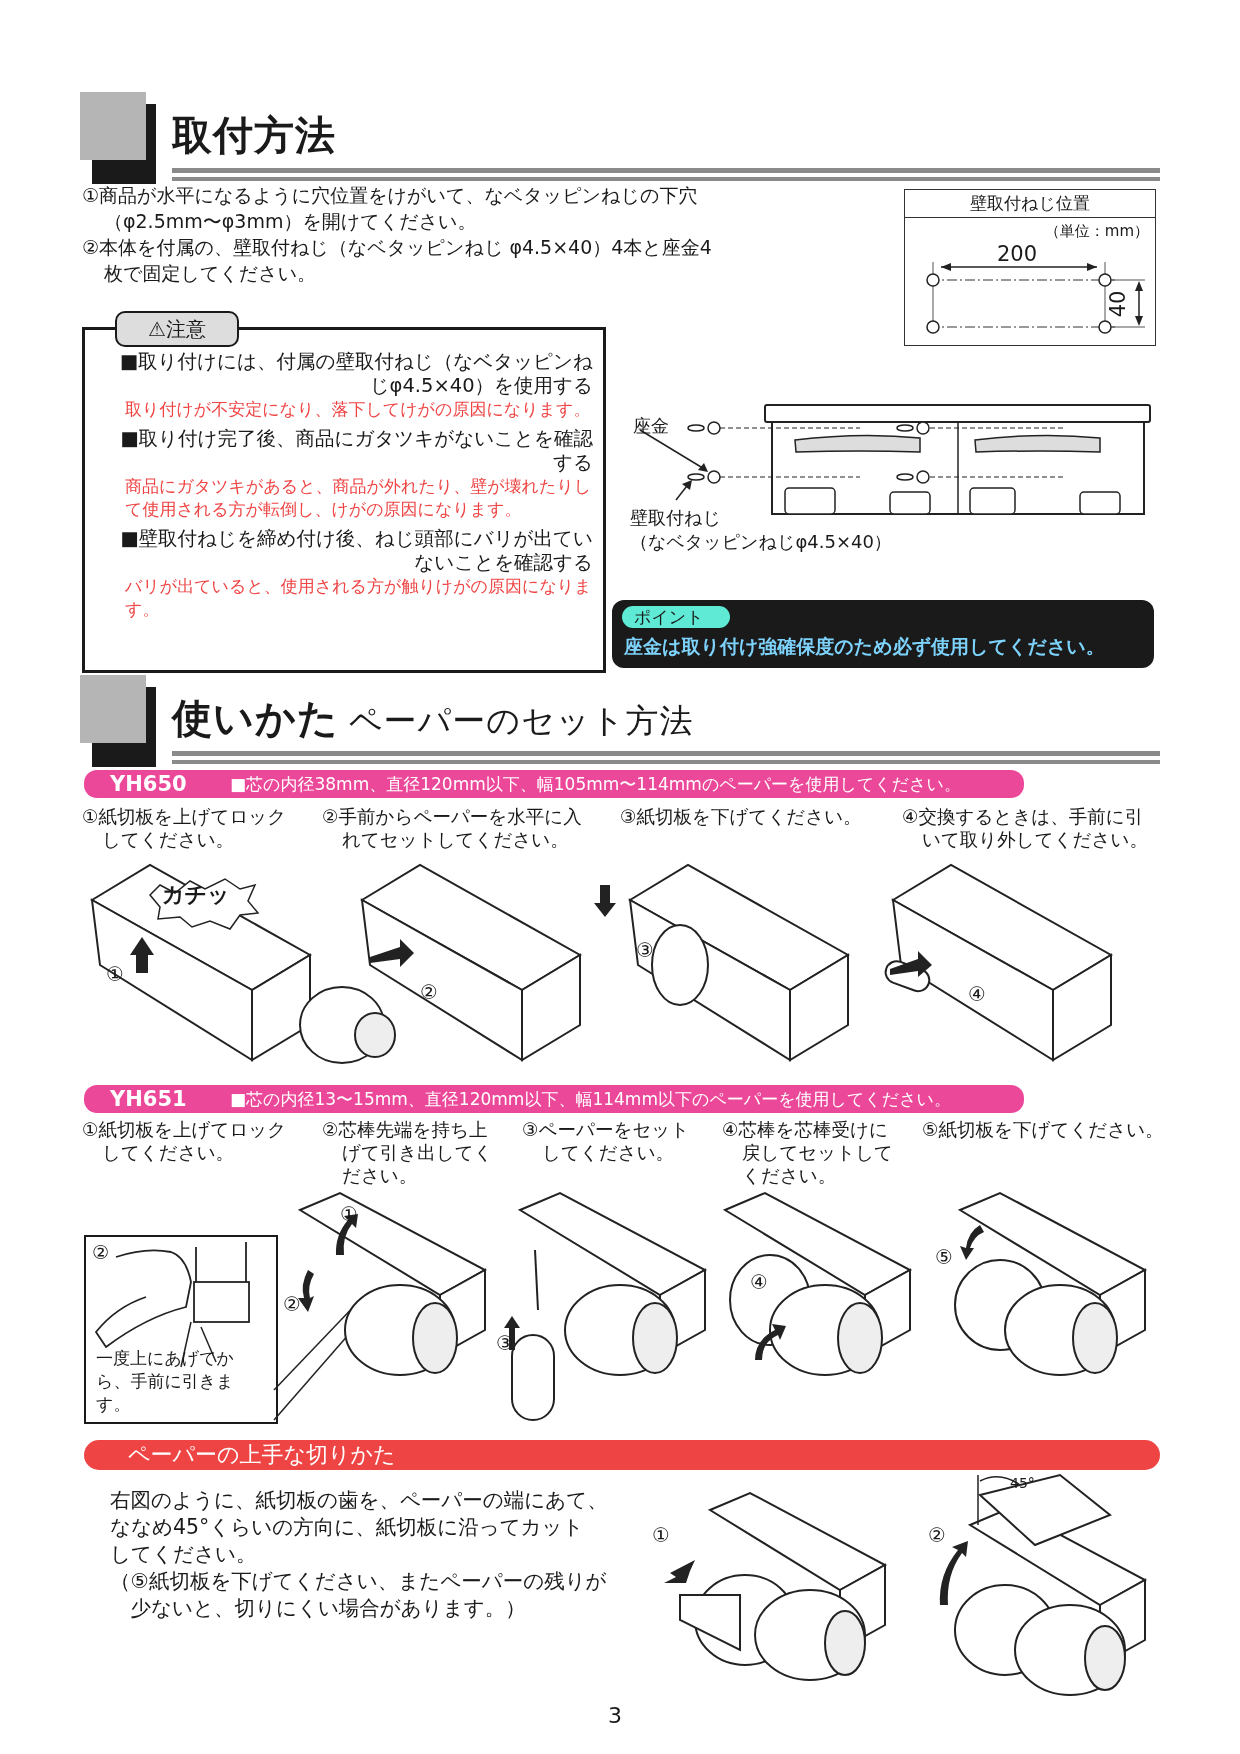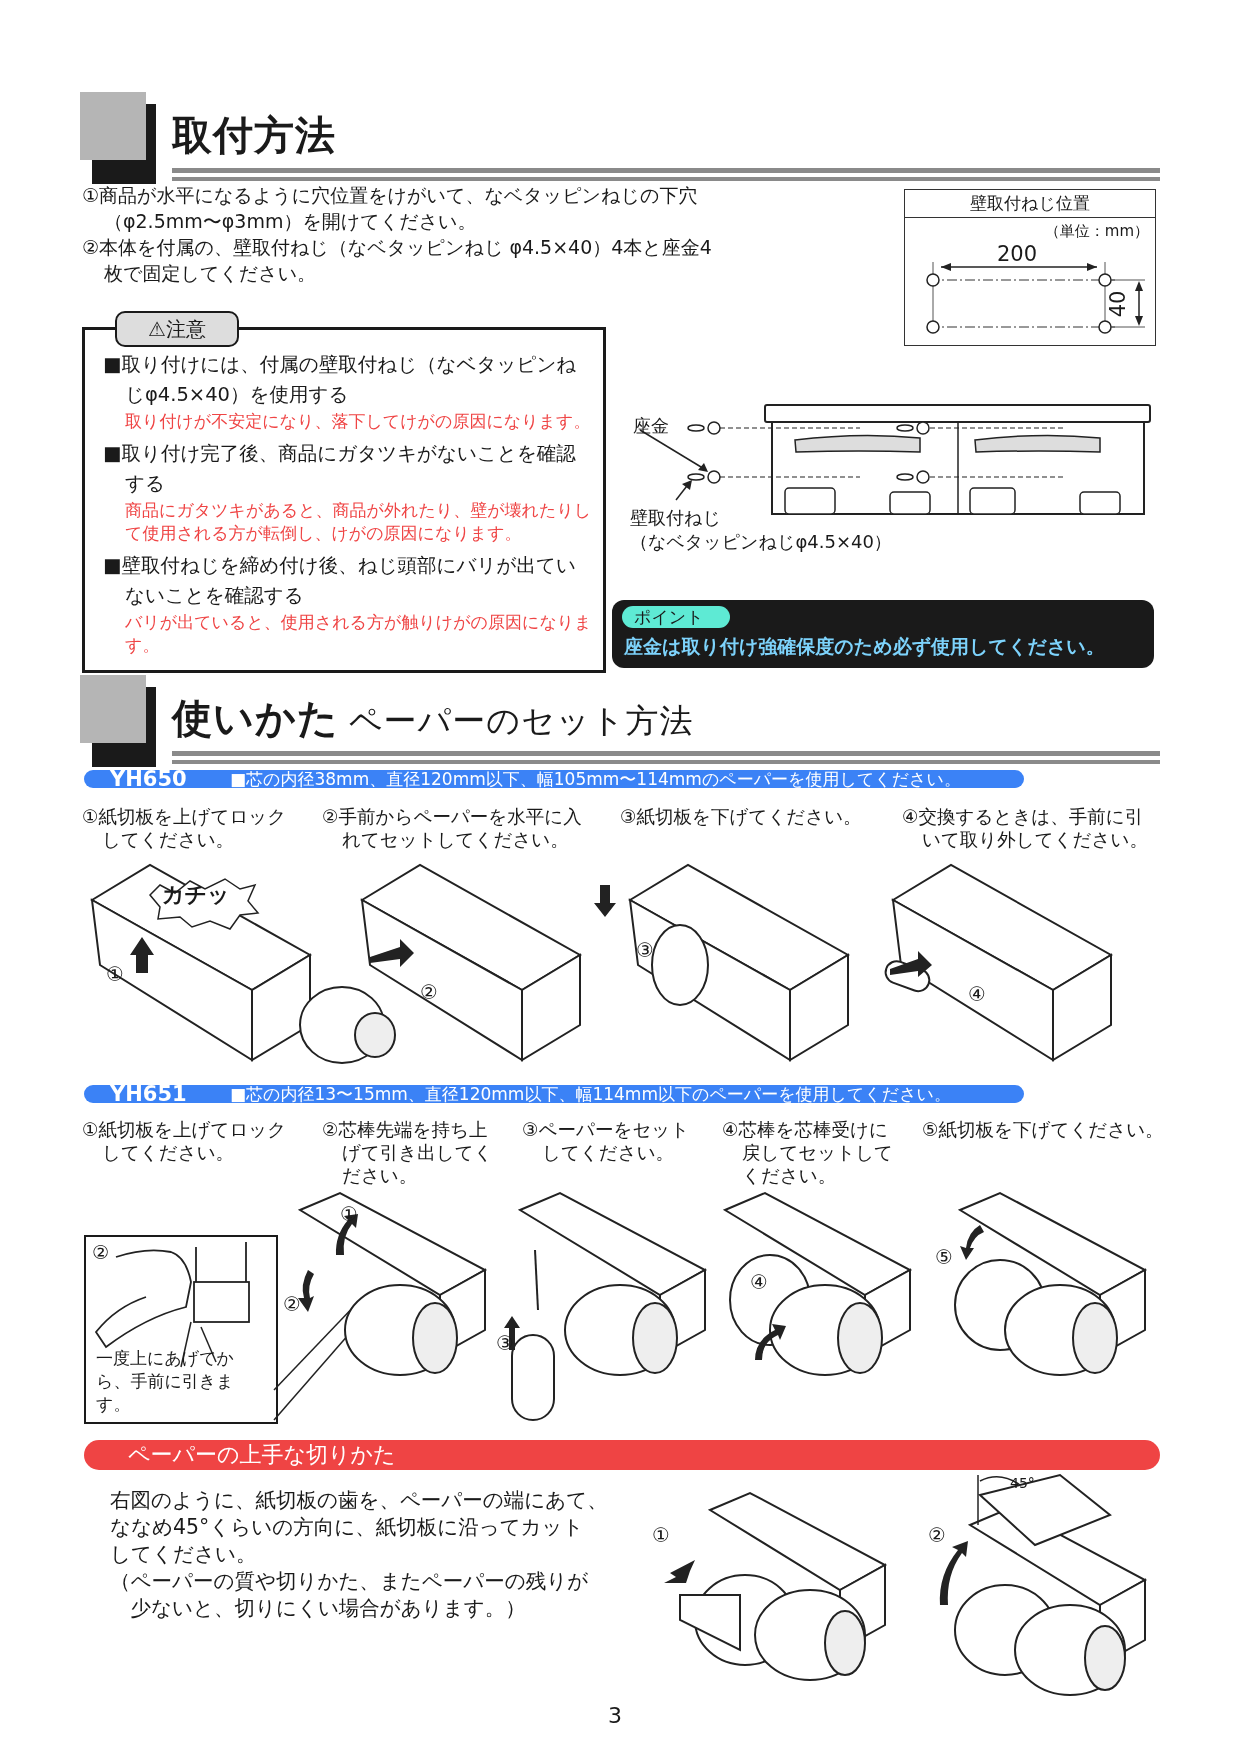--- a/index.html
+++ b/index.html
@@ -14,32 +14,32 @@
   .sec-head .title .sub{font-size:33px;font-weight:normal;margin-left:10px;}
   .sec-head .rule1{position:absolute;left:92px;top:76px;right:0;height:5px;background:#8a8a8a;}
   .sec-head .rule2{position:absolute;left:92px;top:85px;right:0;height:4px;background:#8a8a8a;}
   .steps p{margin:0;font-size:19px;line-height:26px;}
   .ind{padding-left:22px;text-indent:-22px;}
   
   .caution{position:absolute;left:82px;top:327px;width:518px;height:340px;border:3px solid #1a1a1a;}
   .caution-tab{position:absolute;left:115px;top:311px;width:120px;height:32px;border:2.5px solid #1a1a1a;border-radius:10px;background:#ddd;
                font-size:20px;line-height:32px;text-align:center;}
   .caution .item{margin:0;}
-  .caution .h{font-size:19.5px;line-height:30px;font-weight:500;padding-left:22px;text-indent:-22px;}
+  .caution .h{font-size:19.5px;line-height:24px;font-weight:500;padding-left:22px;text-indent:-22px;text-align:right;}
   .caution .b{font-size:17px;line-height:23px;padding-left:22px;color:#ef4444;}
   
   .screwbox{position:absolute;left:904px;top:189px;width:250px;height:155px;border:1.5px solid #333;}
   .screwbox .hd{height:27px;border-bottom:1.5px solid #333;text-align:center;font-size:17px;line-height:27px;}
   .screwbox .unit{position:absolute;right:6px;top:32px;font-size:15px;}
   
   .point{position:absolute;left:612px;top:600px;width:542px;height:68px;background:#1a1a1a;border-radius:12px;}
   .point .tag{position:absolute;left:10px;top:6px;width:108px;height:22px;background:#5eead4;border-radius:11px;font-size:17px;line-height:22px;text-align:left;padding-left:12px;box-sizing:border-box;}
   .point .txt{position:absolute;left:12px;top:34px;color:#7dd3fc;font-weight:bold;font-size:19px;white-space:nowrap;}
   
-  .model-bar{position:absolute;left:84px;height:18px;background:#3b82f6;border-radius:13px;color:#fff;display:flex;align-items:center;}
+  .model-bar{position:absolute;left:84px;height:28px;background:#ec4899;border-radius:13px;color:#fff;display:flex;align-items:center;}
   .model-bar .m{font-weight:bold;font-size:21px;padding-left:26px;width:120px;}
   .model-bar .d{font-size:17px;white-space:nowrap;}
   .step-col{position:absolute;font-size:18.5px;line-height:23px;}
   .step-col .ind{padding-left:20px;text-indent:-20px;}
   
   .tips-bar{position:absolute;left:84px;top:1440px;width:1076px;height:30px;background:#ef4444;border-radius:15px;color:#fff;font-size:22px;line-height:30px;padding-left:44px;box-sizing:border-box;}
   .tips-text{position:absolute;left:110px;top:1487px;font-size:20.5px;line-height:27px;}
   .tips-text p{margin:0;}
   .page-num{position:absolute;left:608px;top:1703px;font-size:22px;}
   svg{position:absolute;overflow:visible;}
@@ -283,21 +283,21 @@
 <div class="abs" style="left:283px;top:1292px;font-size:20px;">②</div>
 <div class="abs" style="left:496px;top:1331px;font-size:20px;">③</div>
 <div class="abs" style="left:750px;top:1270px;font-size:20px;">④</div>
 <div class="abs" style="left:935px;top:1245px;font-size:20px;">⑤</div>
 
 <div class="tips-bar">ペーパーの上手な切りかた</div>
 <div class="tips-text">
   <p>右図のように、紙切板の歯を、ペーパーの端にあて、</p>
   <p>ななめ45°くらいの方向に、紙切板に沿ってカット</p>
   <p>してください。</p>
-  <p>（ペーパーの質や切りかた、またペーパーの残りが</p>
+  <p>（⑤紙切板を下げてください、またペーパーの残りが</p>
   <p>　少ないと、切りにくい場合があります。）</p>
 </div>
 
 <svg width="520" height="220" style="left:640px;top:1475px;">
   <g stroke="#222" stroke-width="2" fill="#fff">
     <polygon points="70,35 110,18 245,90 200,115"></polygon>
     <polygon points="200,115 245,90 245,150 200,175"></polygon>
     <ellipse cx="105" cy="145" rx="50" ry="45"></ellipse>
     <ellipse cx="170" cy="160" rx="55" ry="45"></ellipse>
     <ellipse cx="205" cy="168" rx="20" ry="32" fill="#eee"></ellipse>

